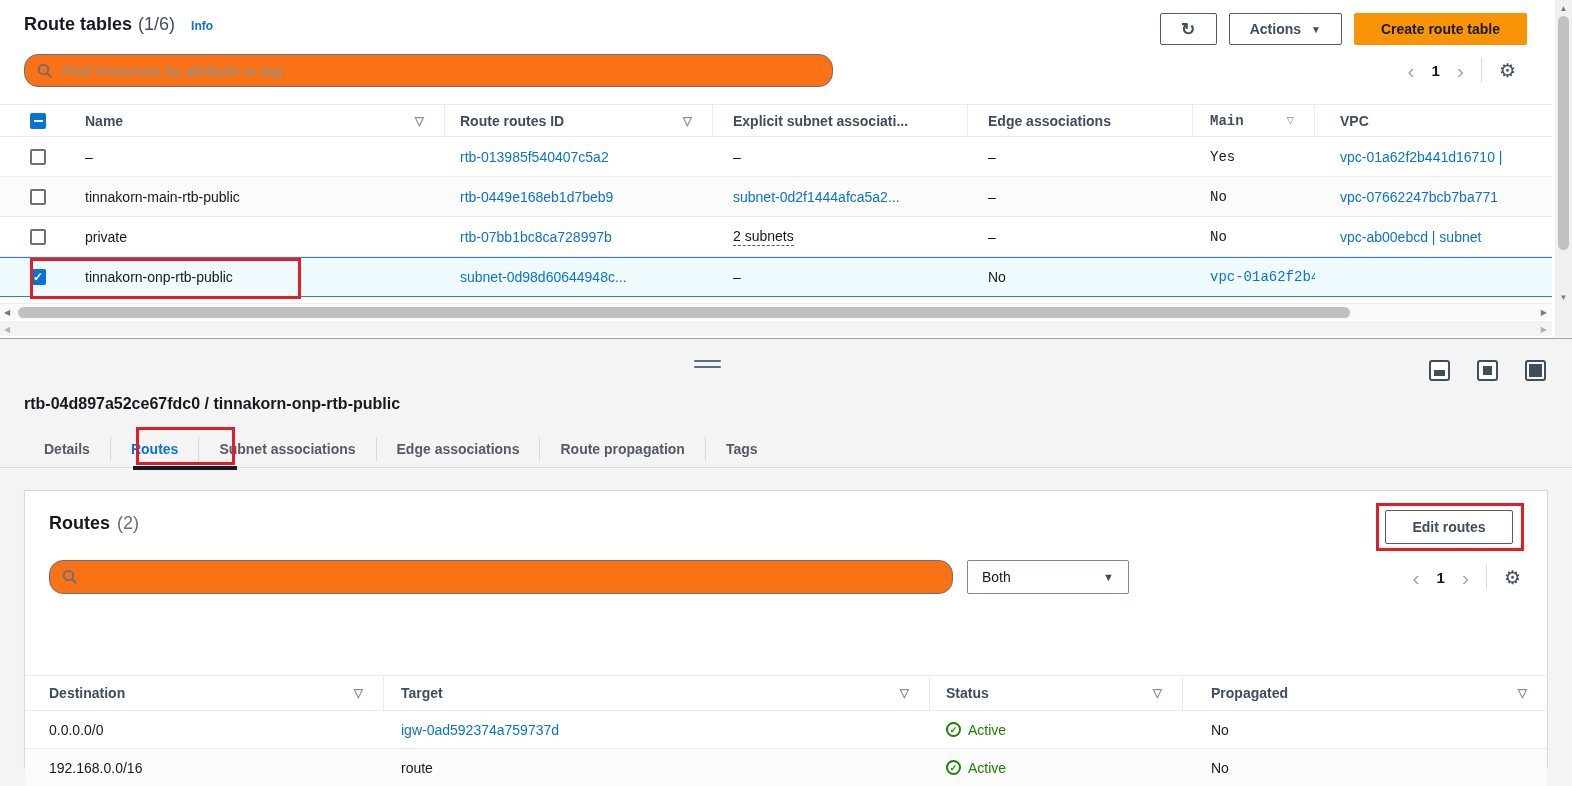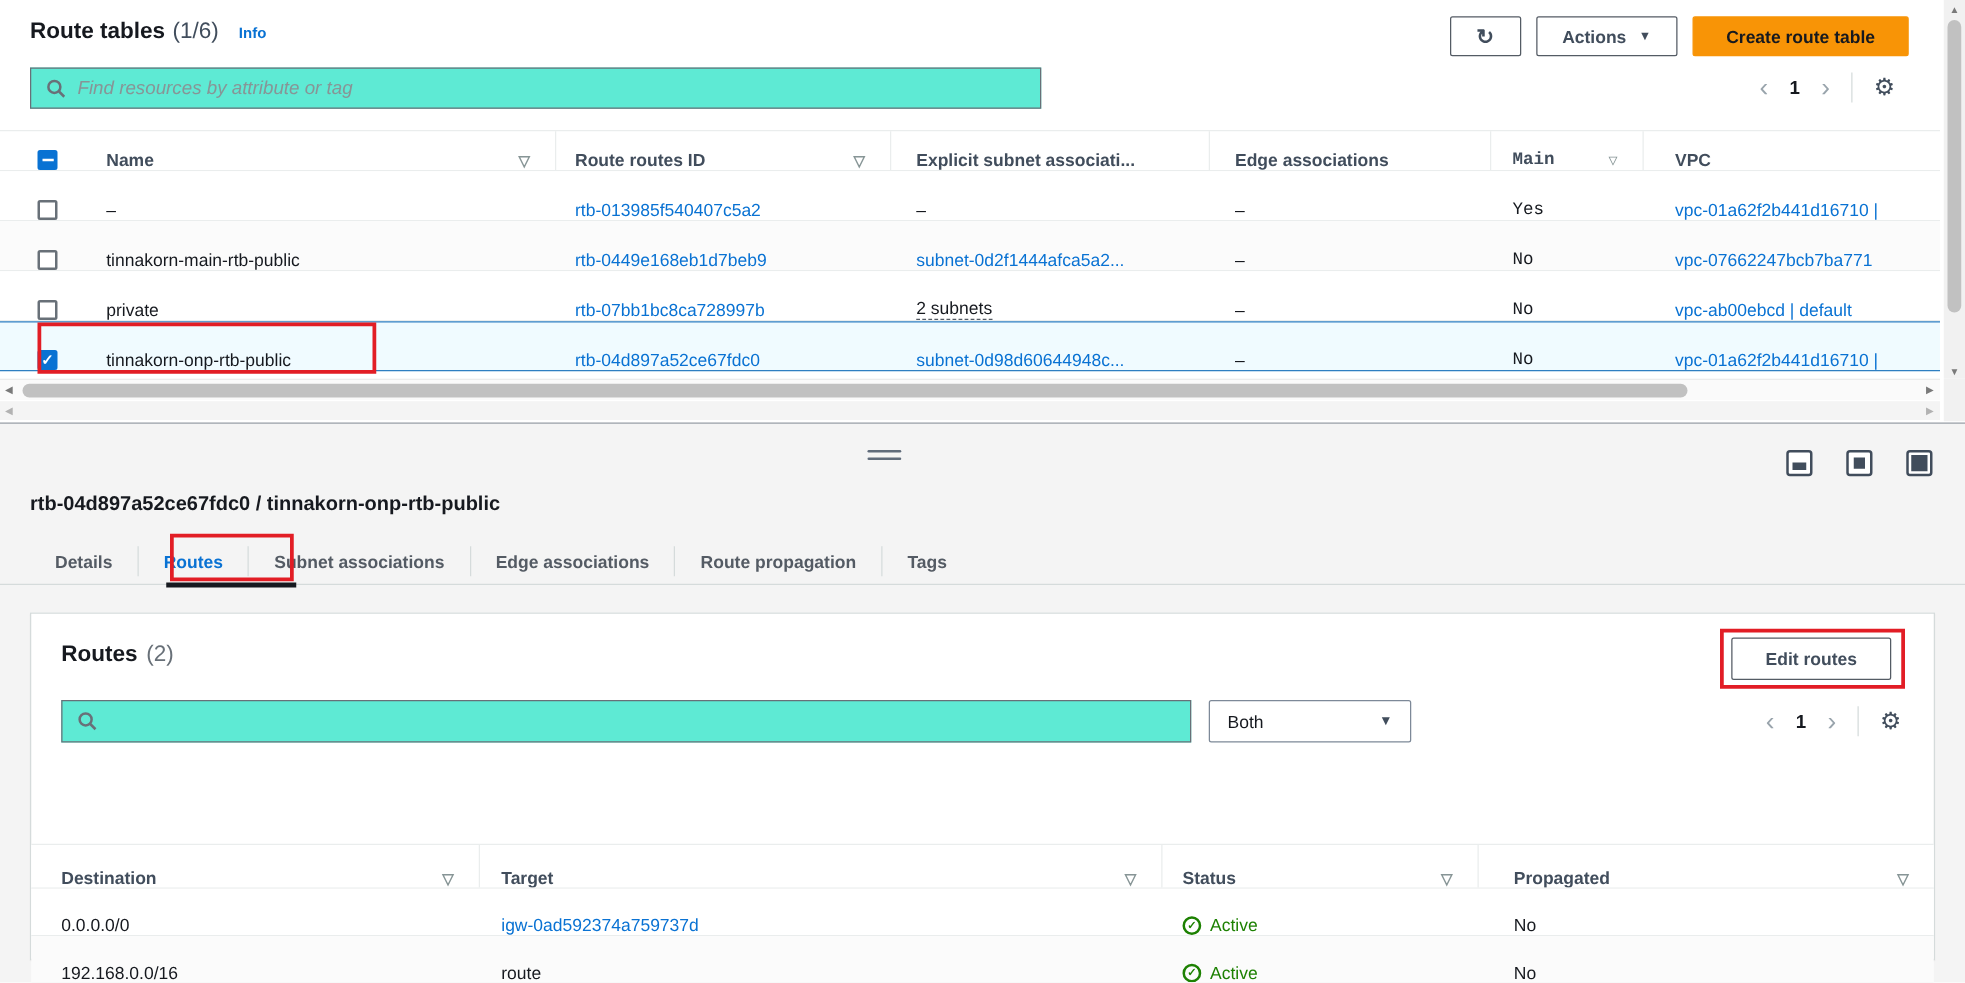--- a/index.html
+++ b/index.html
@@ -15,37 +15,37 @@
 
   .toolbar { position:absolute; top:13px; right:45px; display:flex; gap:12px; }
   .btn { height:32px; background:#fff; border:1px solid #545b64; border-radius:2px;
     font-family:"Liberation Sans",sans-serif; font-size:14px; font-weight:700; color:#414d5c;
     display:flex; align-items:center; justify-content:center; gap:10px; padding:0 20px; cursor:pointer; }
   .icon-btn { width:57px; padding:0; font-size:17px; }
   .btn.primary { background:#f89406; border-color:#f89406; color:#16191f; padding:0 26px; }
   .caret { font-size:10px; color:#414d5c; }
 
   .search-box { position:absolute; display:flex; align-items:center; gap:9px; padding:0 12px;
-    background:#5eead4; border:1px solid #687078; border-radius:0; }
+    background:#f97316; border:1px solid #687078; border-radius:14px; }
   .search-box input { border:none; outline:none; flex:1; font-family:"Liberation Sans",sans-serif;
     font-size:15px; color:#16191f; background:transparent; }
   .search-box input::placeholder { font-style:italic; color:#879596; }
   .sb-top { top:54px; left:24px; width:809px; height:33px; }
 
   .pager { display:flex; align-items:center; gap:17px; }
   .pager-top { position:absolute; top:58px; right:56px; }
   .pg-arrow { font-size:21px; color:#99a4ac; line-height:1; cursor:pointer; }
   .pg-num { font-size:15px; font-weight:700; color:#16191f; cursor:pointer; }
   .pg-div { width:1px; height:24px; background:#d5dbdb; }
   .gear { font-size:19px; color:#414d5c; cursor:pointer; line-height:1; }
 
   
   .rt-table { position:absolute; top:104px; left:0; width:1552px; }
   .grid { display:grid; grid-template-columns:61px 384px 268px 255px 225px 122px 1fr; }
-  .cell { display:flex; align-items:flex-end; white-space:nowrap; overflow:hidden; }
+  .cell { display:flex; align-items:center; white-space:nowrap; overflow:hidden; }
   .grid > .cell:nth-child(2) { padding-left:24px; }
   .grid > .cell:nth-child(3) { padding-left:15px; }
   .grid > .cell:nth-child(4) { padding-left:20px; }
   .grid > .cell:nth-child(5) { padding-left:20px; }
   .grid > .cell:nth-child(6) { padding-left:17px;font-family:Liberation Mono, monospace; }
   .grid > .cell:nth-child(7) { padding-left:25px; }
   .hrow { height:33px; background:#fff; border-top:1px solid #eaeded; border-bottom:1px solid #eaeded; }
   .hrow .cell { font-weight:700; color:#414d5c; }
   .grid.hrow > .cell:nth-child(n+2):nth-child(-n+6) { border-right:1px solid #eaeded; }
   .sort { margin-left:auto; margin-right:20px; font-size:12px; color:#879596; cursor:pointer; }
@@ -256,32 +256,29 @@
             <div class="cell">
               <span class="dashed">2 subnets</span>
             </div>
             <div class="cell">
               <span>–</span>
             </div>
             <div class="cell">
               <span>No</span>
             </div>
             <div class="cell">
-              <span class="lnk">vpc-ab00ebcd | default</span>
+              <span class="lnk">vpc-ab00ebcd | subnet</span>
             </div>
           </div>
           <div class="grid drow sel">
             <div class="cell">
               <span class="cb checked">✓</span>
             </div>
             <div class="cell">
               <span>tinnakorn-onp-rtb-public</span>
-            </div>
-            <div class="cell">
-              <span class="lnk">rtb-04d897a52ce67fdc0</span>
             </div>
             <div class="cell">
               <span class="lnk">subnet-0d98d60644948c...</span>
             </div>
             <div class="cell">
               <span>–</span>
             </div>
             <div class="cell">
               <span>No</span>
             </div>

